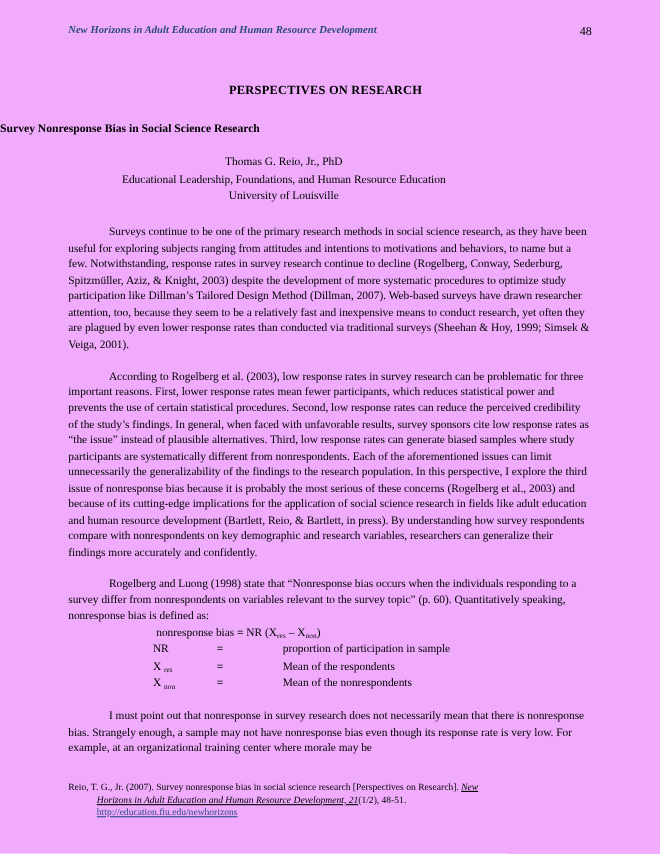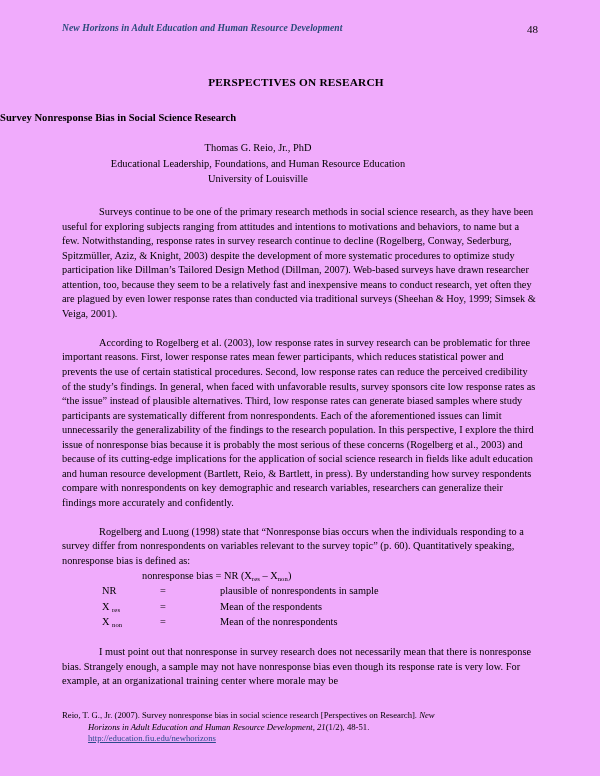--- a/index.html
+++ b/index.html
@@ -105,21 +105,21 @@
   .formula-block {
     margin: 0 0 14.5px 0;
     font-size: 10.35px;
     line-height: 14.55px;
   }
   .formula-line {
     margin-left: 80px;
   }
   .def-row {
     display: flex;
-    margin-left: 40px;
+    margin-left: 77px;
   }
   .def-sym { width: 58px; flex: none; }
   .def-eq  { width: 60px; flex: none; }
   .def-txt { flex: 1; }
   sub {
     font-size: 6.6px;
     vertical-align: baseline;
     position: relative;
     top: 2.2px;
     letter-spacing: 0.1px;
@@ -133,21 +133,21 @@
     width: 476px;
     font-size: 8.7px;
     line-height: 11.6px;
   }
   .footer-line2 { margin-left: 26px; }
   .footer-link {
     margin-left: 26px;
     color: #2a4a8c;
     text-decoration: underline;
   }
-  .it { font-style: italic; }
+  .it { font-style: italic; text-decoration: underline; }
 </style>
 </head>
 <body>
 
 <div class="page">
 
   <div class="runhead">
     <div class="runhead-row">
       <div>
         <div class="journal-title">New Horizons in Adult Education and Human Resource Development</div>
@@ -173,21 +173,21 @@
     <p class="para">According to Rogelberg et al. (2003), low response rates in survey research can be problematic for three important reasons. First, lower response rates mean fewer participants, which reduces statistical power and prevents the use of certain statistical procedures. Second, low response rates can reduce the perceived credibility of the study’s findings. In general, when faced with unfavorable results, survey sponsors cite low response rates as “the issue” instead of plausible alternatives. Third, low response rates can generate biased samples where study participants are systematically different from nonrespondents. Each of the aforementioned issues can limit unnecessarily the generalizability of the findings to the research population. In this perspective, I explore the third issue of nonresponse bias because it is probably the most serious of these concerns (Rogelberg et al., 2003) and because of its cutting-edge implications for the application of social science research in fields like adult education and human resource development (Bartlett, Reio, &amp; Bartlett, in press). By understanding how survey respondents compare with nonrespondents on key demographic and research variables, researchers can generalize their findings more accurately and confidently.</p>
 
     <p class="para tight">Rogelberg and Luong (1998) state that “Nonresponse bias occurs when the individuals responding to a survey differ from nonrespondents on variables relevant to the survey topic” (p. 60). Quantitatively speaking, nonresponse bias is defined as:</p>
 
     <div class="formula-block">
       <div class="formula-line"><span>nonresponse bias = NR (X</span><sub>res</sub><span> – X</span><sub>non</sub><span>)</span></div>
 
       <div class="def-row">
         <span class="def-sym"><span>NR</span><sub></sub></span>
         <span class="def-eq">=</span>
-        <span class="def-txt">plausible of nonrespondents in sample</span>
+        <span class="def-txt">proportion of participation in sample</span>
       </div>
 
       <div class="def-row">
         <span class="def-sym"><span>X</span> <sub>res</sub></span>
         <span class="def-eq">=</span>
         <span class="def-txt">Mean of the respondents</span>
       </div>
 
       <div class="def-row">
         <span class="def-sym"><span>X</span> <sub>non</sub></span>

